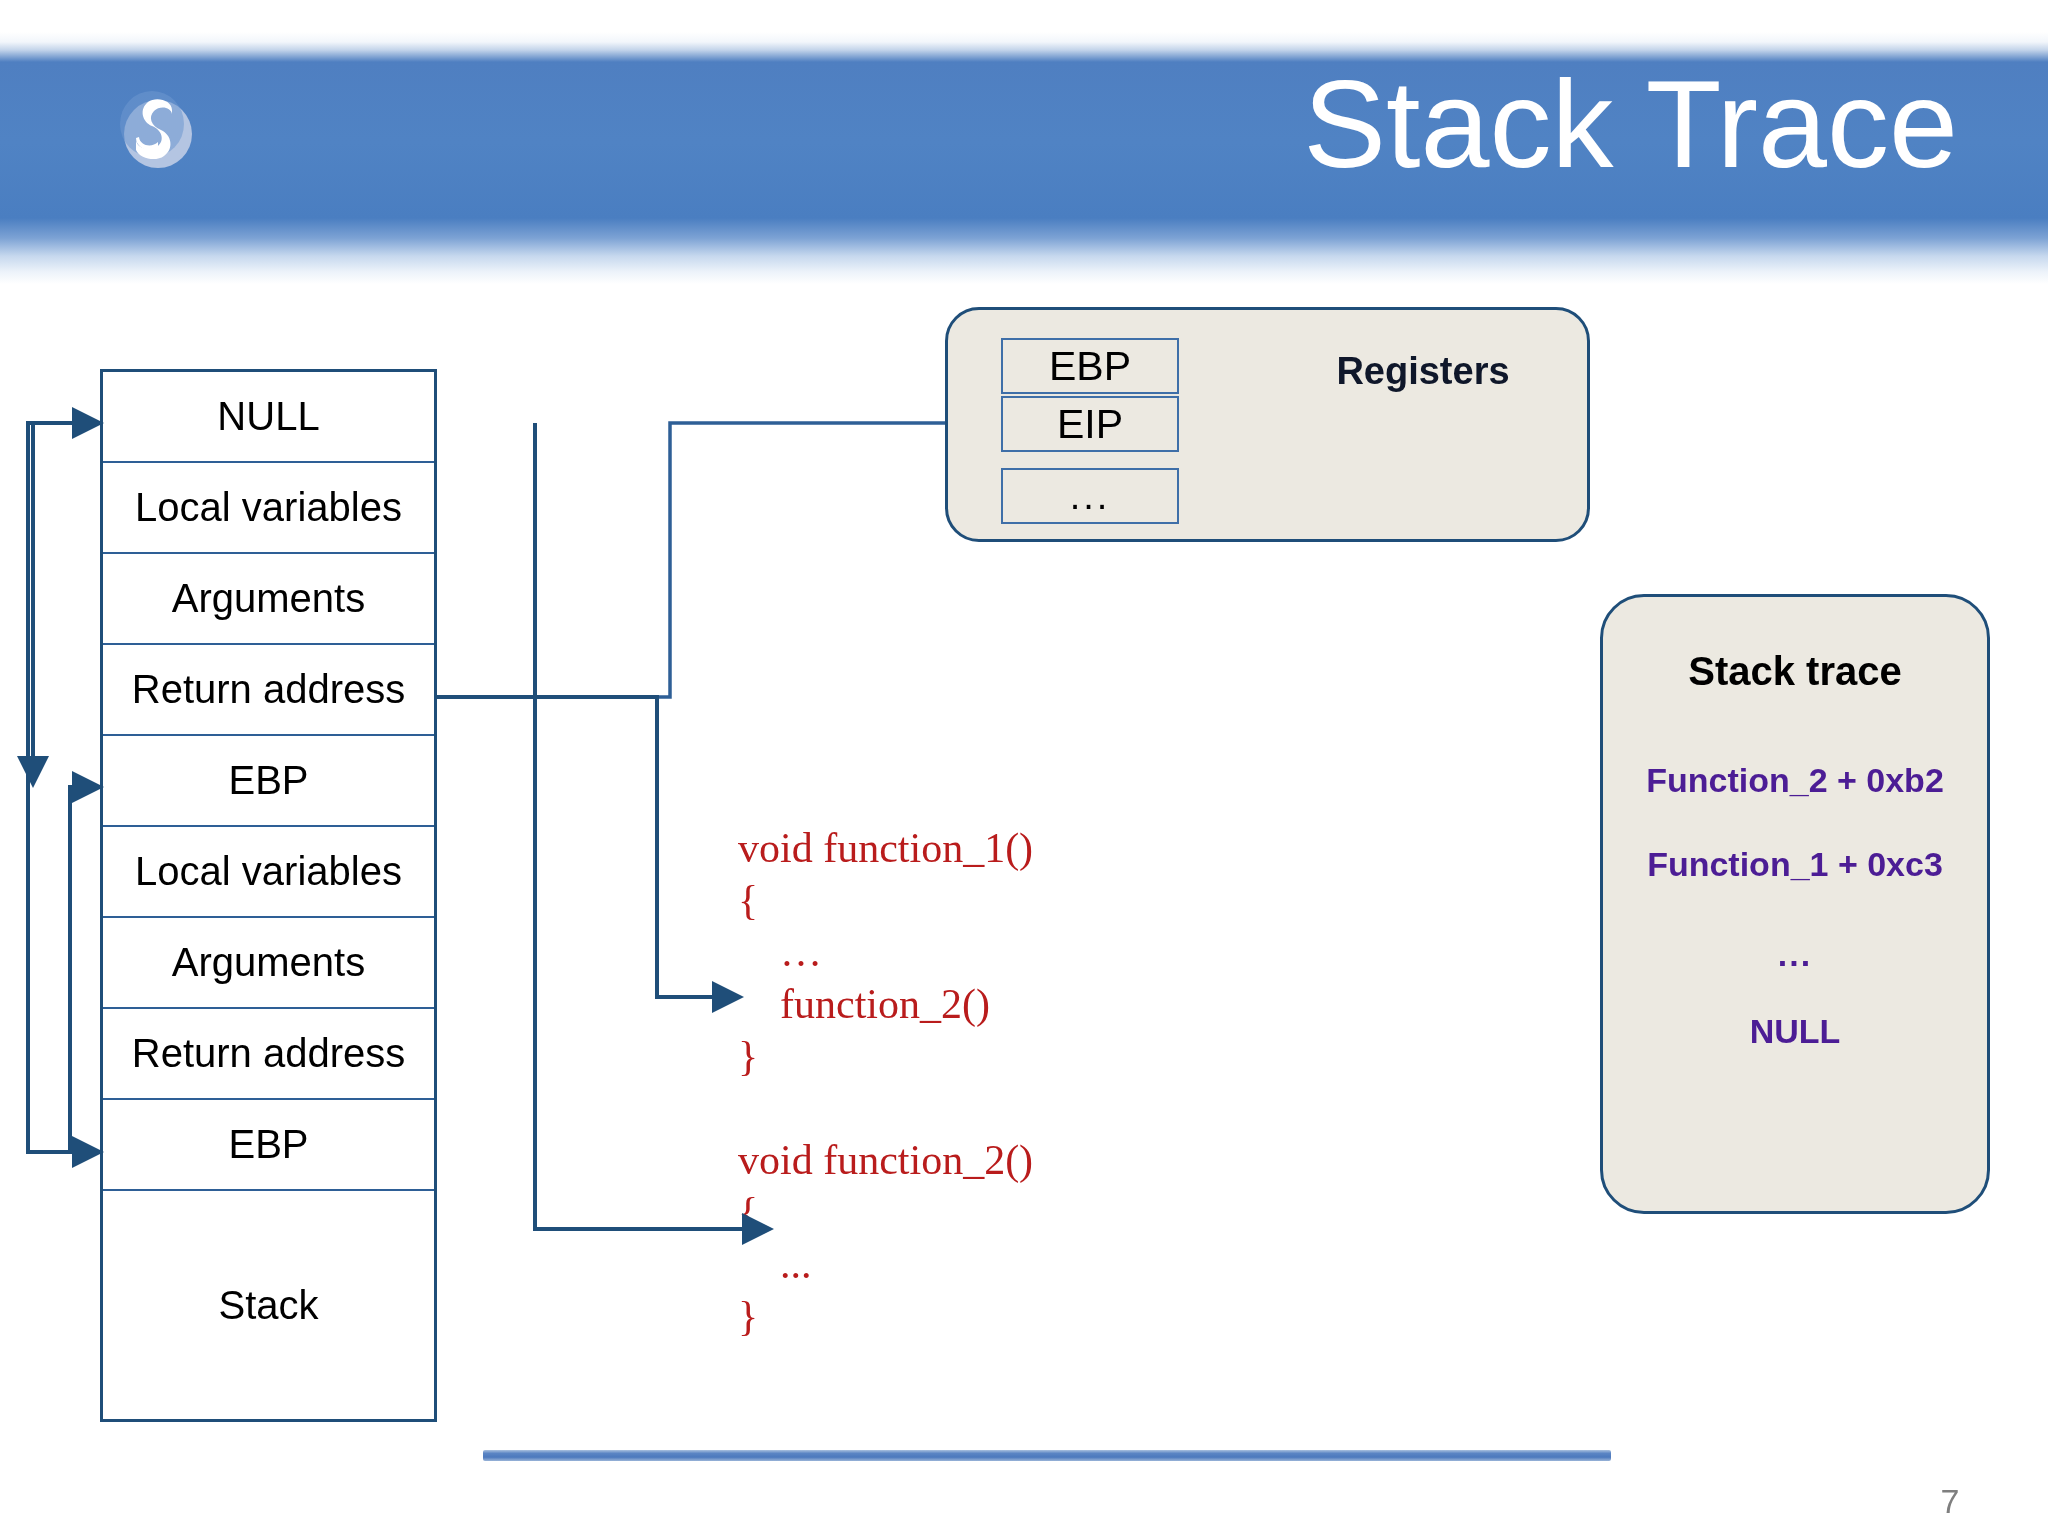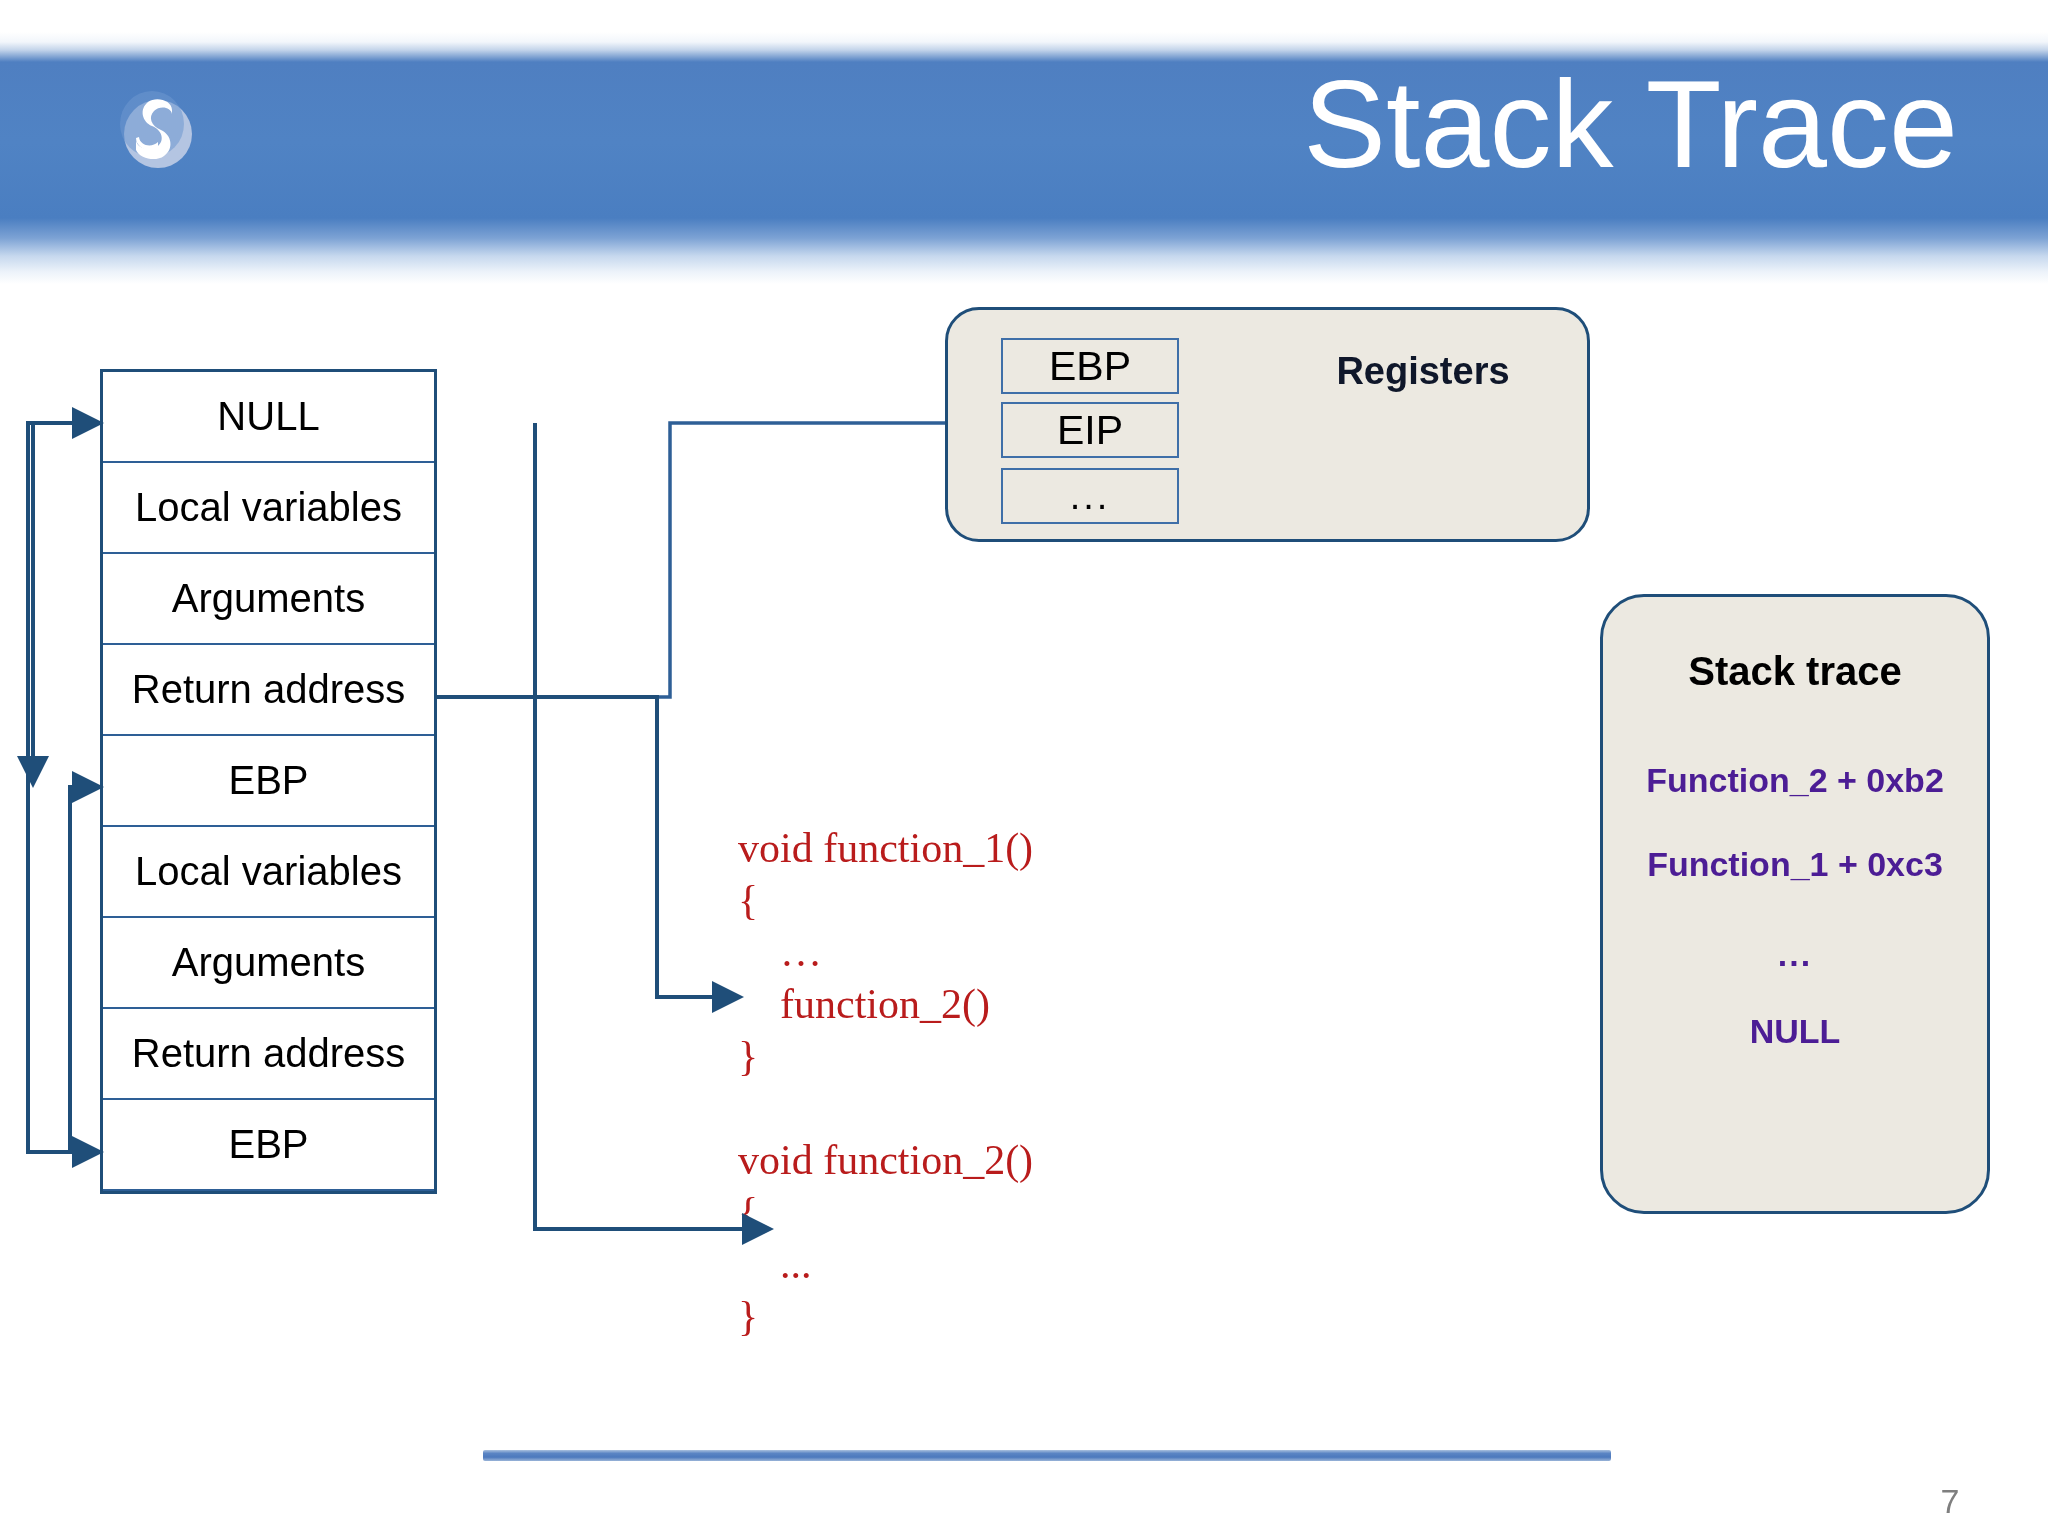--- a/index.html
+++ b/index.html
@@ -106,21 +106,21 @@
     background: #ece9e1;
     border: 2px solid #3f6fa8;
     box-sizing: border-box;
     display: flex;
     align-items: center;
     justify-content: center;
     font-size: 41px;
     color: #000000;
   }
   .reg-cell.r0 { top: 28px; }
-  .reg-cell.r1 { top: 92px; }
+  .reg-cell.r1 { top: 86px; }
   .reg-cell.r2 { top: 158px; font-size: 38px; letter-spacing: 3px; }
   .registers-label {
     position: absolute;
     left: 330px;
     top: 40px;
     width: 290px;
     text-align: center;
     font-size: 38px;
     font-weight: bold;
     color: #0f172a;
@@ -229,20 +229,21 @@
   <div class="stack-table">
     <div class="stack-row">NULL</div>
     <div class="stack-row">Local variables</div>
     <div class="stack-row">Arguments</div>
     <div class="stack-row">Return address</div>
     <div class="stack-row">EBP</div>
     <div class="stack-row">Local variables</div>
     <div class="stack-row">Arguments</div>
     <div class="stack-row">Return address</div>
     <div class="stack-row">EBP</div>
+    <div class="stack-row last">Stack</div>
   </div>
 
   <div class="registers-panel">
     <div class="reg-cell r0">EBP</div>
     <div class="reg-cell r1">EIP</div>
     <div class="reg-cell r2">...</div>
     <div class="registers-label">Registers</div>
   </div>
 
   <div class="stacktrace-panel">

